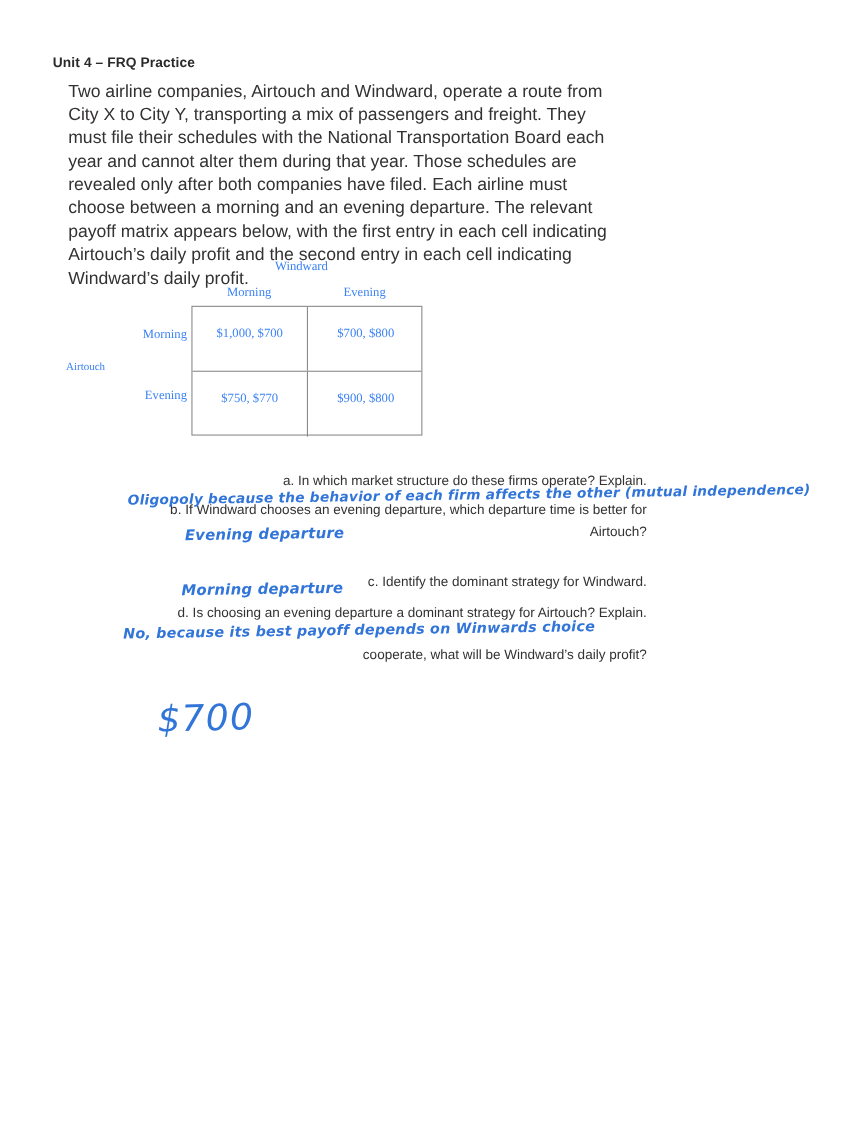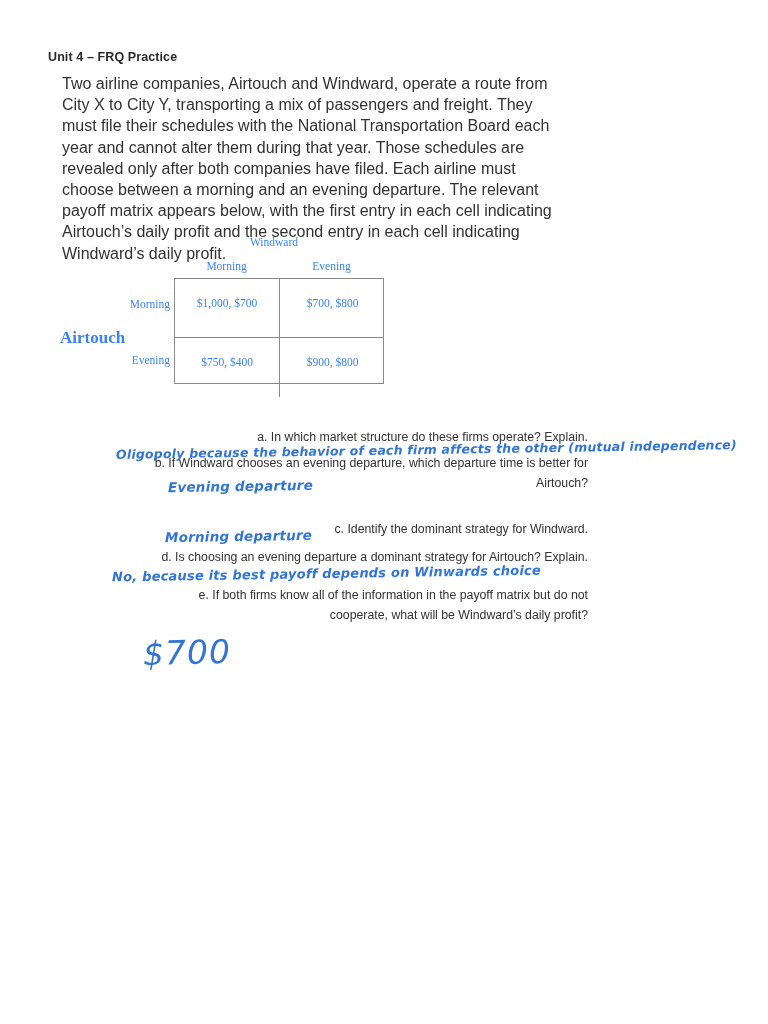--- a/index.html
+++ b/index.html
@@ -75,39 +75,39 @@
   }
   .col-head.c0 { left: 114px; }
   .col-head.c1 { left: 219px; }
 
   .row-group-label {
     position: absolute;
     left: 0px;
     top: 92px;
     width: 60px;
     text-align: left;
-    font-size: 17px;
-    font-weight: bold;
+    font-size: 10px;
+    font-weight: normal;
   }
   .row-head {
     position: absolute;
     left: 48px;
     width: 62px;
     text-align: right;
     font-size: 11.5px;
   }
   .row-head.r0 { top: 62px; }
   .row-head.r1 { top: 118px; }
 
   .matrix-grid {
     position: absolute;
     left: 114px;
     top: 42px;
     width: 210px;
-    height: 106px;
+    height: 118px;
     border: 1px solid #8a8a8a;
     box-sizing: border-box;
   }
   .mrow {
     position: absolute;
     left: 0;
     width: 100%;
     height: 59px;
     box-sizing: border-box;
   }
@@ -204,21 +204,21 @@
 
     <div class="row-head r0">Morning</div>
     <div class="row-head r1">Evening</div>
 
     <div class="matrix-grid">
       <div class="mrow r0">
         <div class="mcell c0">$1,000, $700</div>
         <div class="mcell c1">$700, $800</div>
       </div>
       <div class="mrow r1">
-        <div class="mcell c0">$750, $400</div>
+        <div class="mcell c0">$750, $770</div>
         <div class="mcell c1">$900, $800</div>
       </div>
     </div>
   </div>
 
   <div class="questions">
 
     <p class="q">
       <span class="q-text">a. In which market structure do these firms operate? Explain.</span>
     </p>
@@ -230,21 +230,20 @@
 
     <p class="q" style="margin-top:26px;">
       <span class="q-text">c. Identify the dominant strategy for Windward.</span>
     </p>
 
     <p class="q" style="margin-top:8px;">
       <span class="q-text">d. Is choosing an evening departure a dominant strategy for Airtouch? Explain.</span>
     </p>
 
     <p class="q" style="margin-top:18px;">
-      <span class="q-text">e. If both firms know all of the information in the payoff matrix but do not</span>
       <span class="q-indent">cooperate, what will be Windward’s daily profit?</span>
     </p>
   </div>
 
   <div class="hand hand-a">Oligopoly because the behavior of each firm affects the other (mutual independence)</div>
 
   <div class="hand hand-b">Evening departure</div>
 
   <div class="hand hand-c">Morning departure</div>
 

